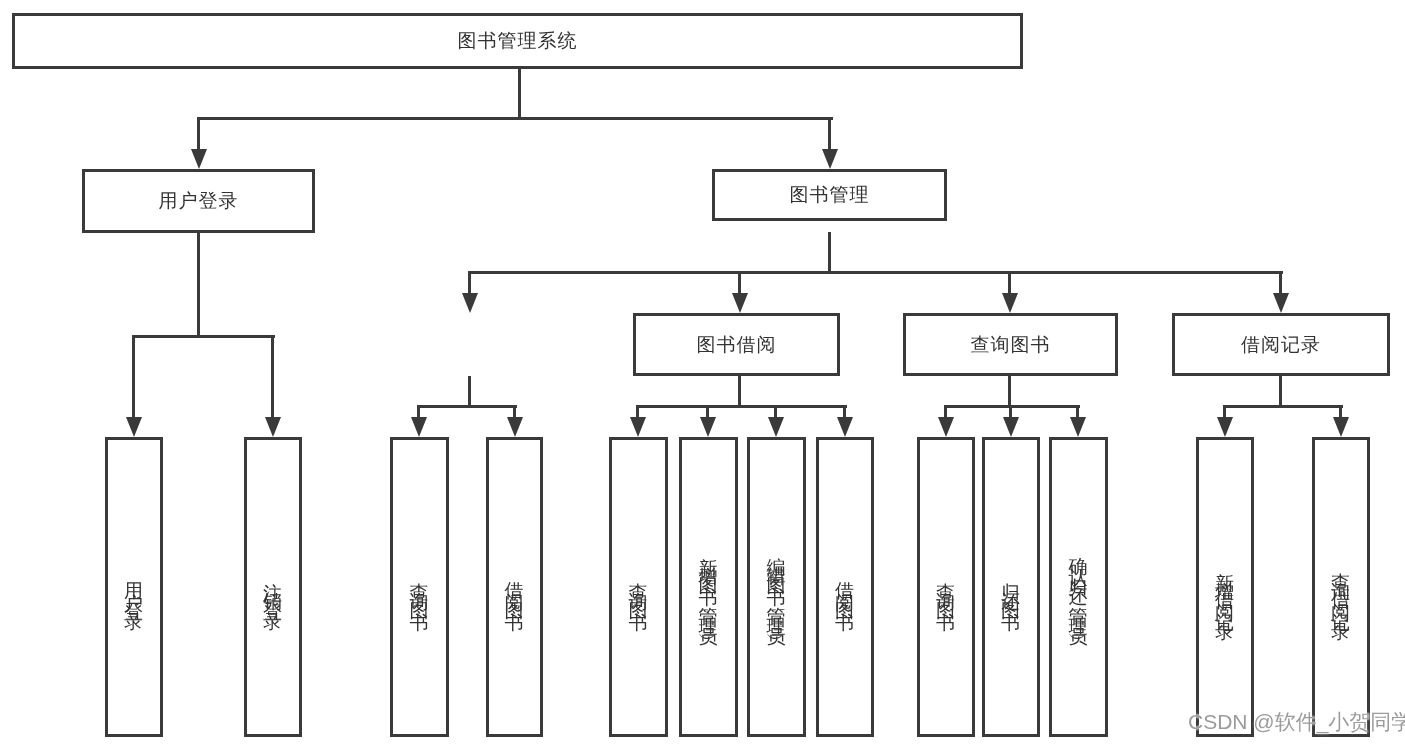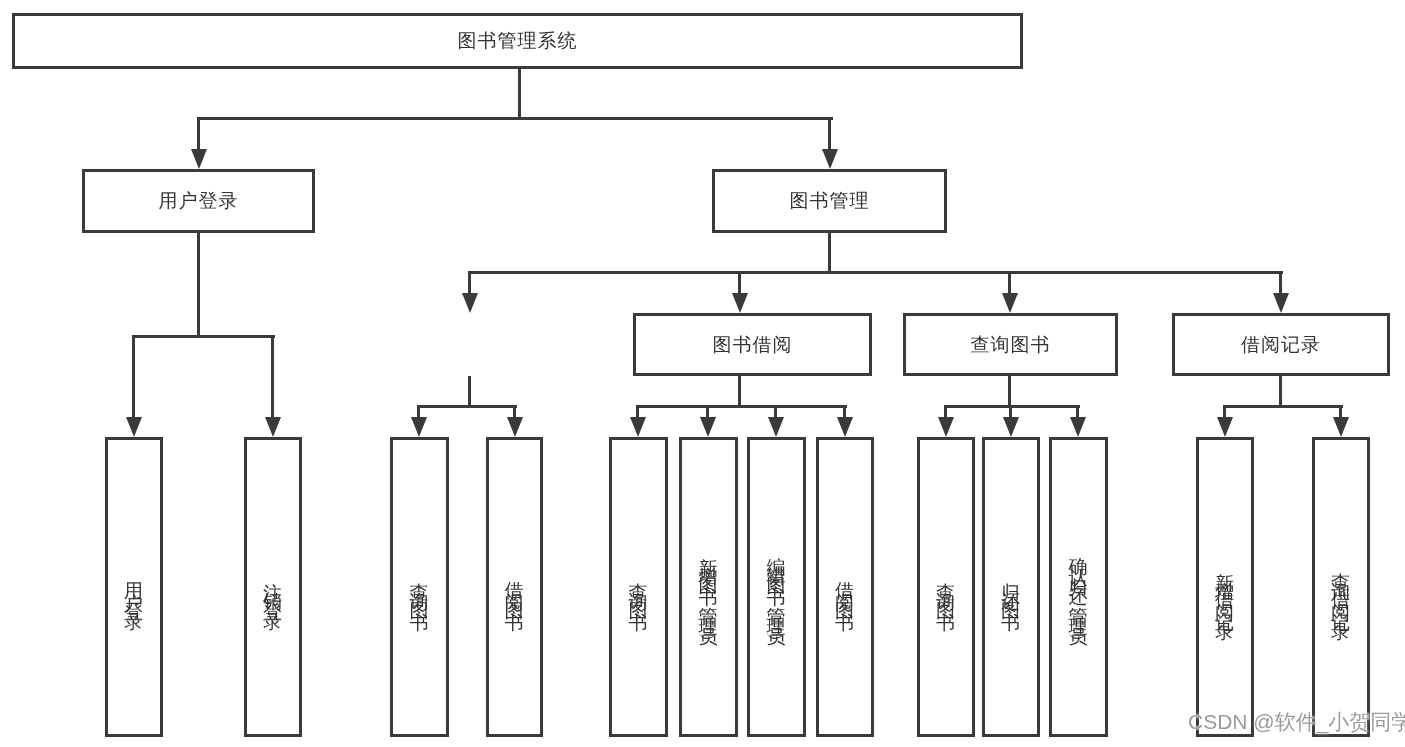--- a/index.html
+++ b/index.html
@@ -65,25 +65,25 @@
 
 <div class="canvas">
 
   <div class="node" style="left:12px;top:13px;width:1011px;height:56px;">
     <span>图书管理系统</span>
   </div>
 
   <div class="node" style="left:82px;top:169px;width:233px;height:64px;">
     <span>用户登录</span>
   </div>
-  <div class="node" style="left:712px;top:169px;width:235px;height:64px;">
+  <div class="node" style="left:712px;top:169px;width:235px;height:52px;">
     <span>图书管理</span>
   </div>
 
-  <div class="node" style="left:633px;top:313px;width:239px;height:63px;">
+  <div class="node" style="left:633px;top:313px;width:207px;height:63px;">
     <span>图书借阅</span>
   </div>
   <div class="node" style="left:903px;top:313px;width:215px;height:63px;">
     <span>查询图书</span>
   </div>
   <div class="node" style="left:1172px;top:313px;width:218px;height:63px;font-family:Liberation Serif, serif;">
     <span>借阅记录</span>
   </div>
 
   <div class="leaf" style="left:105px;">

